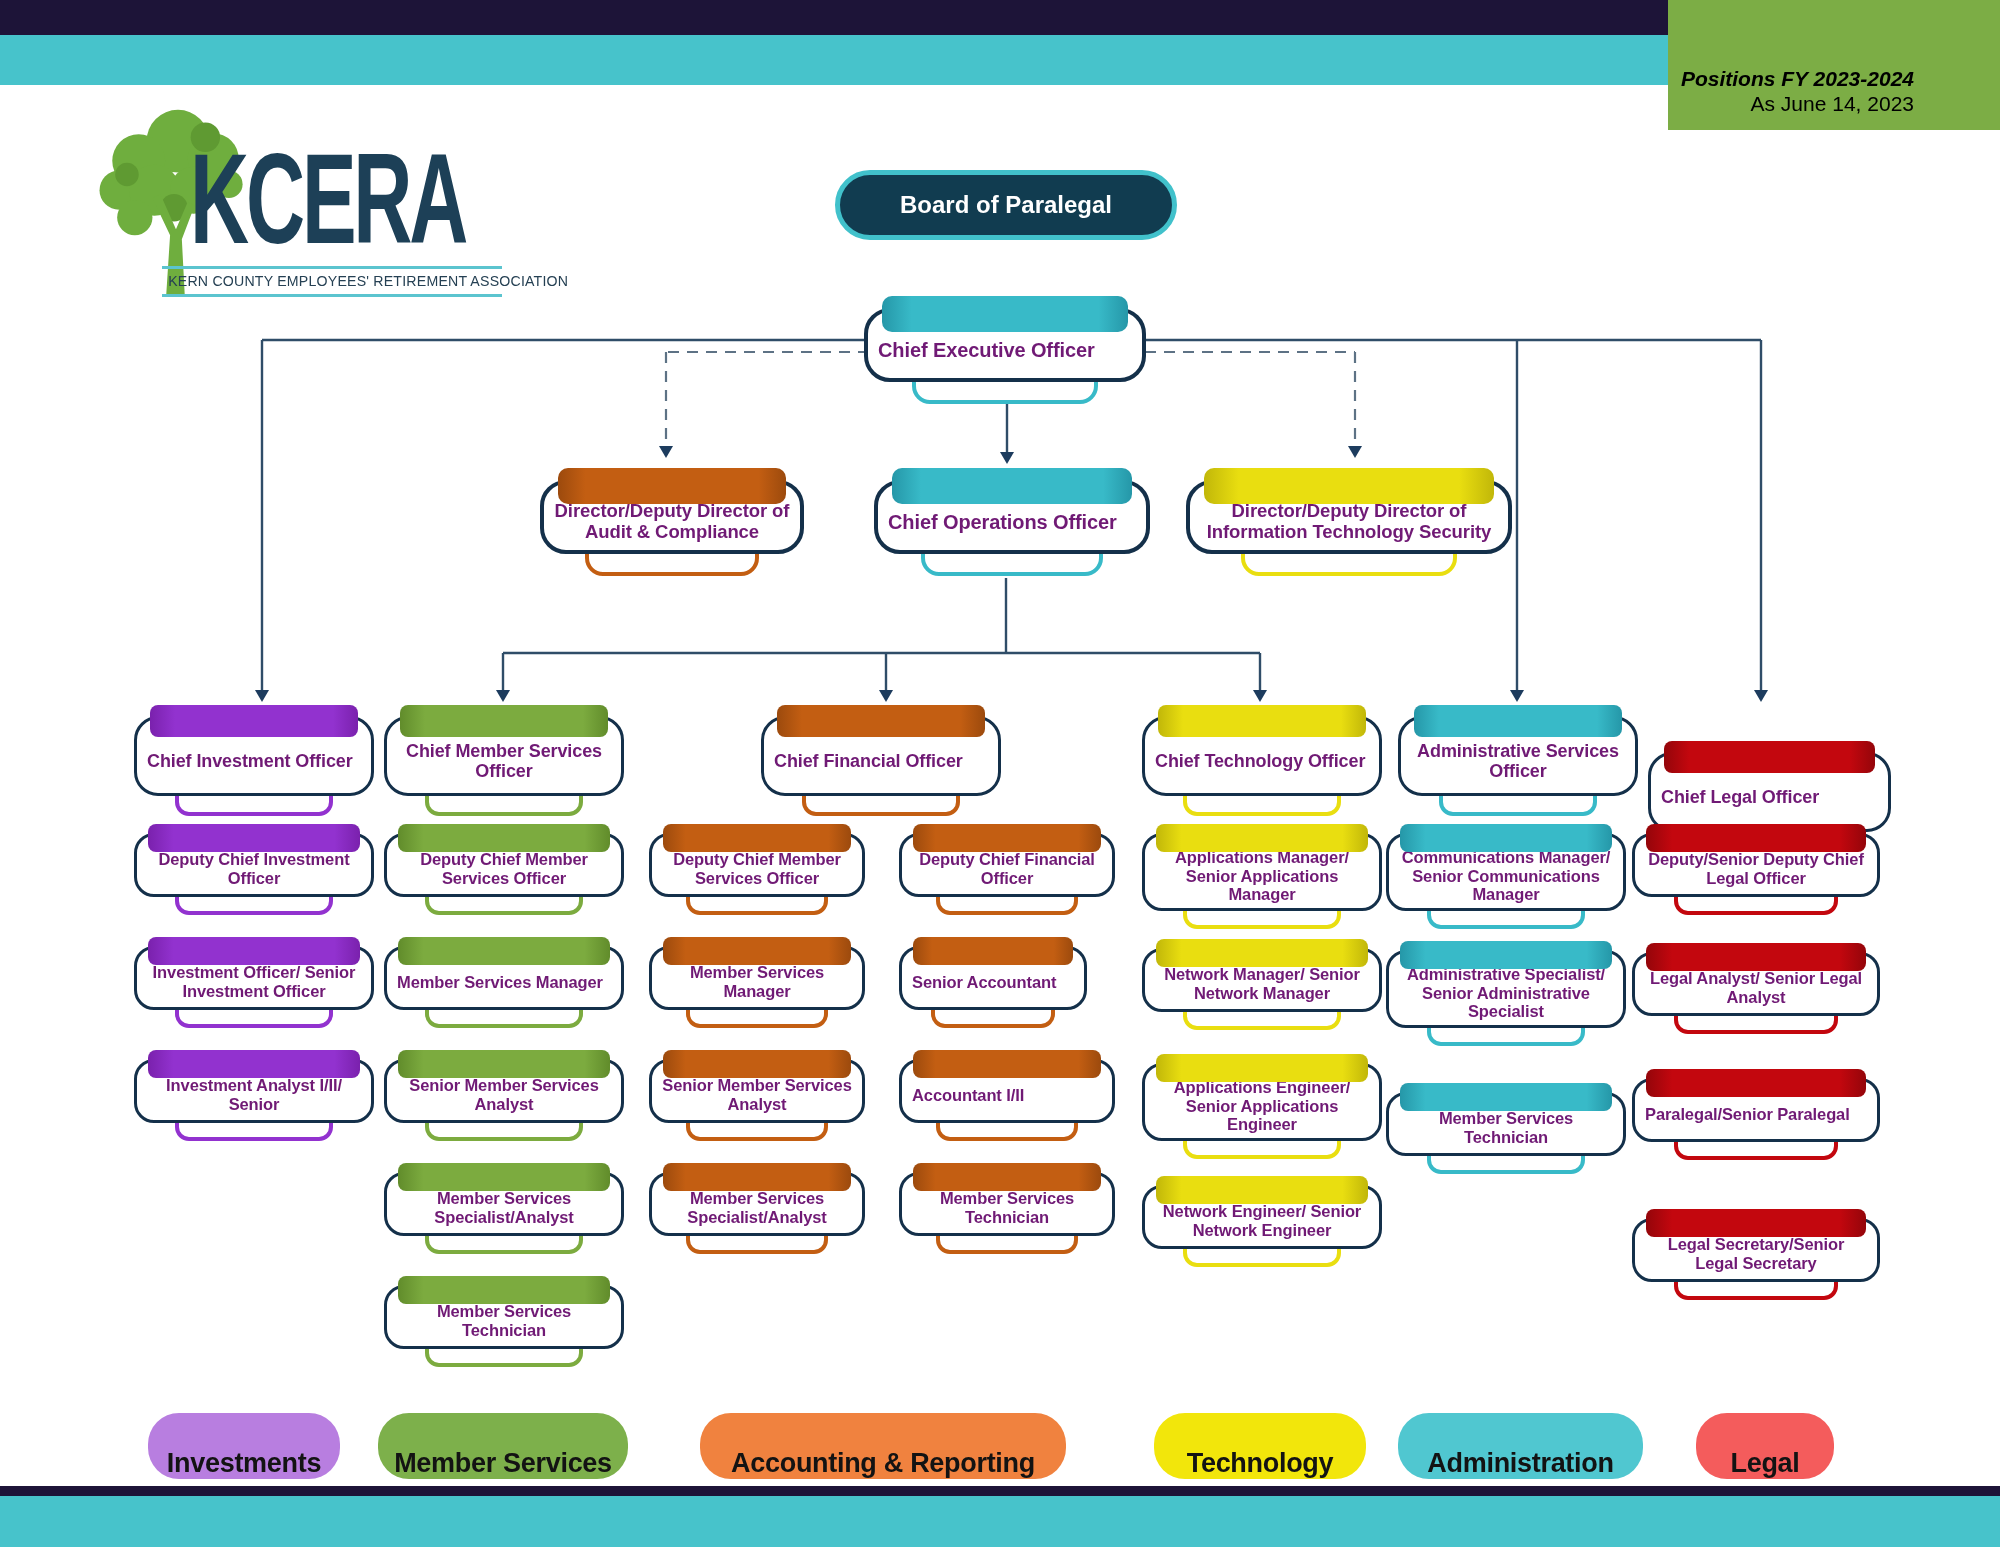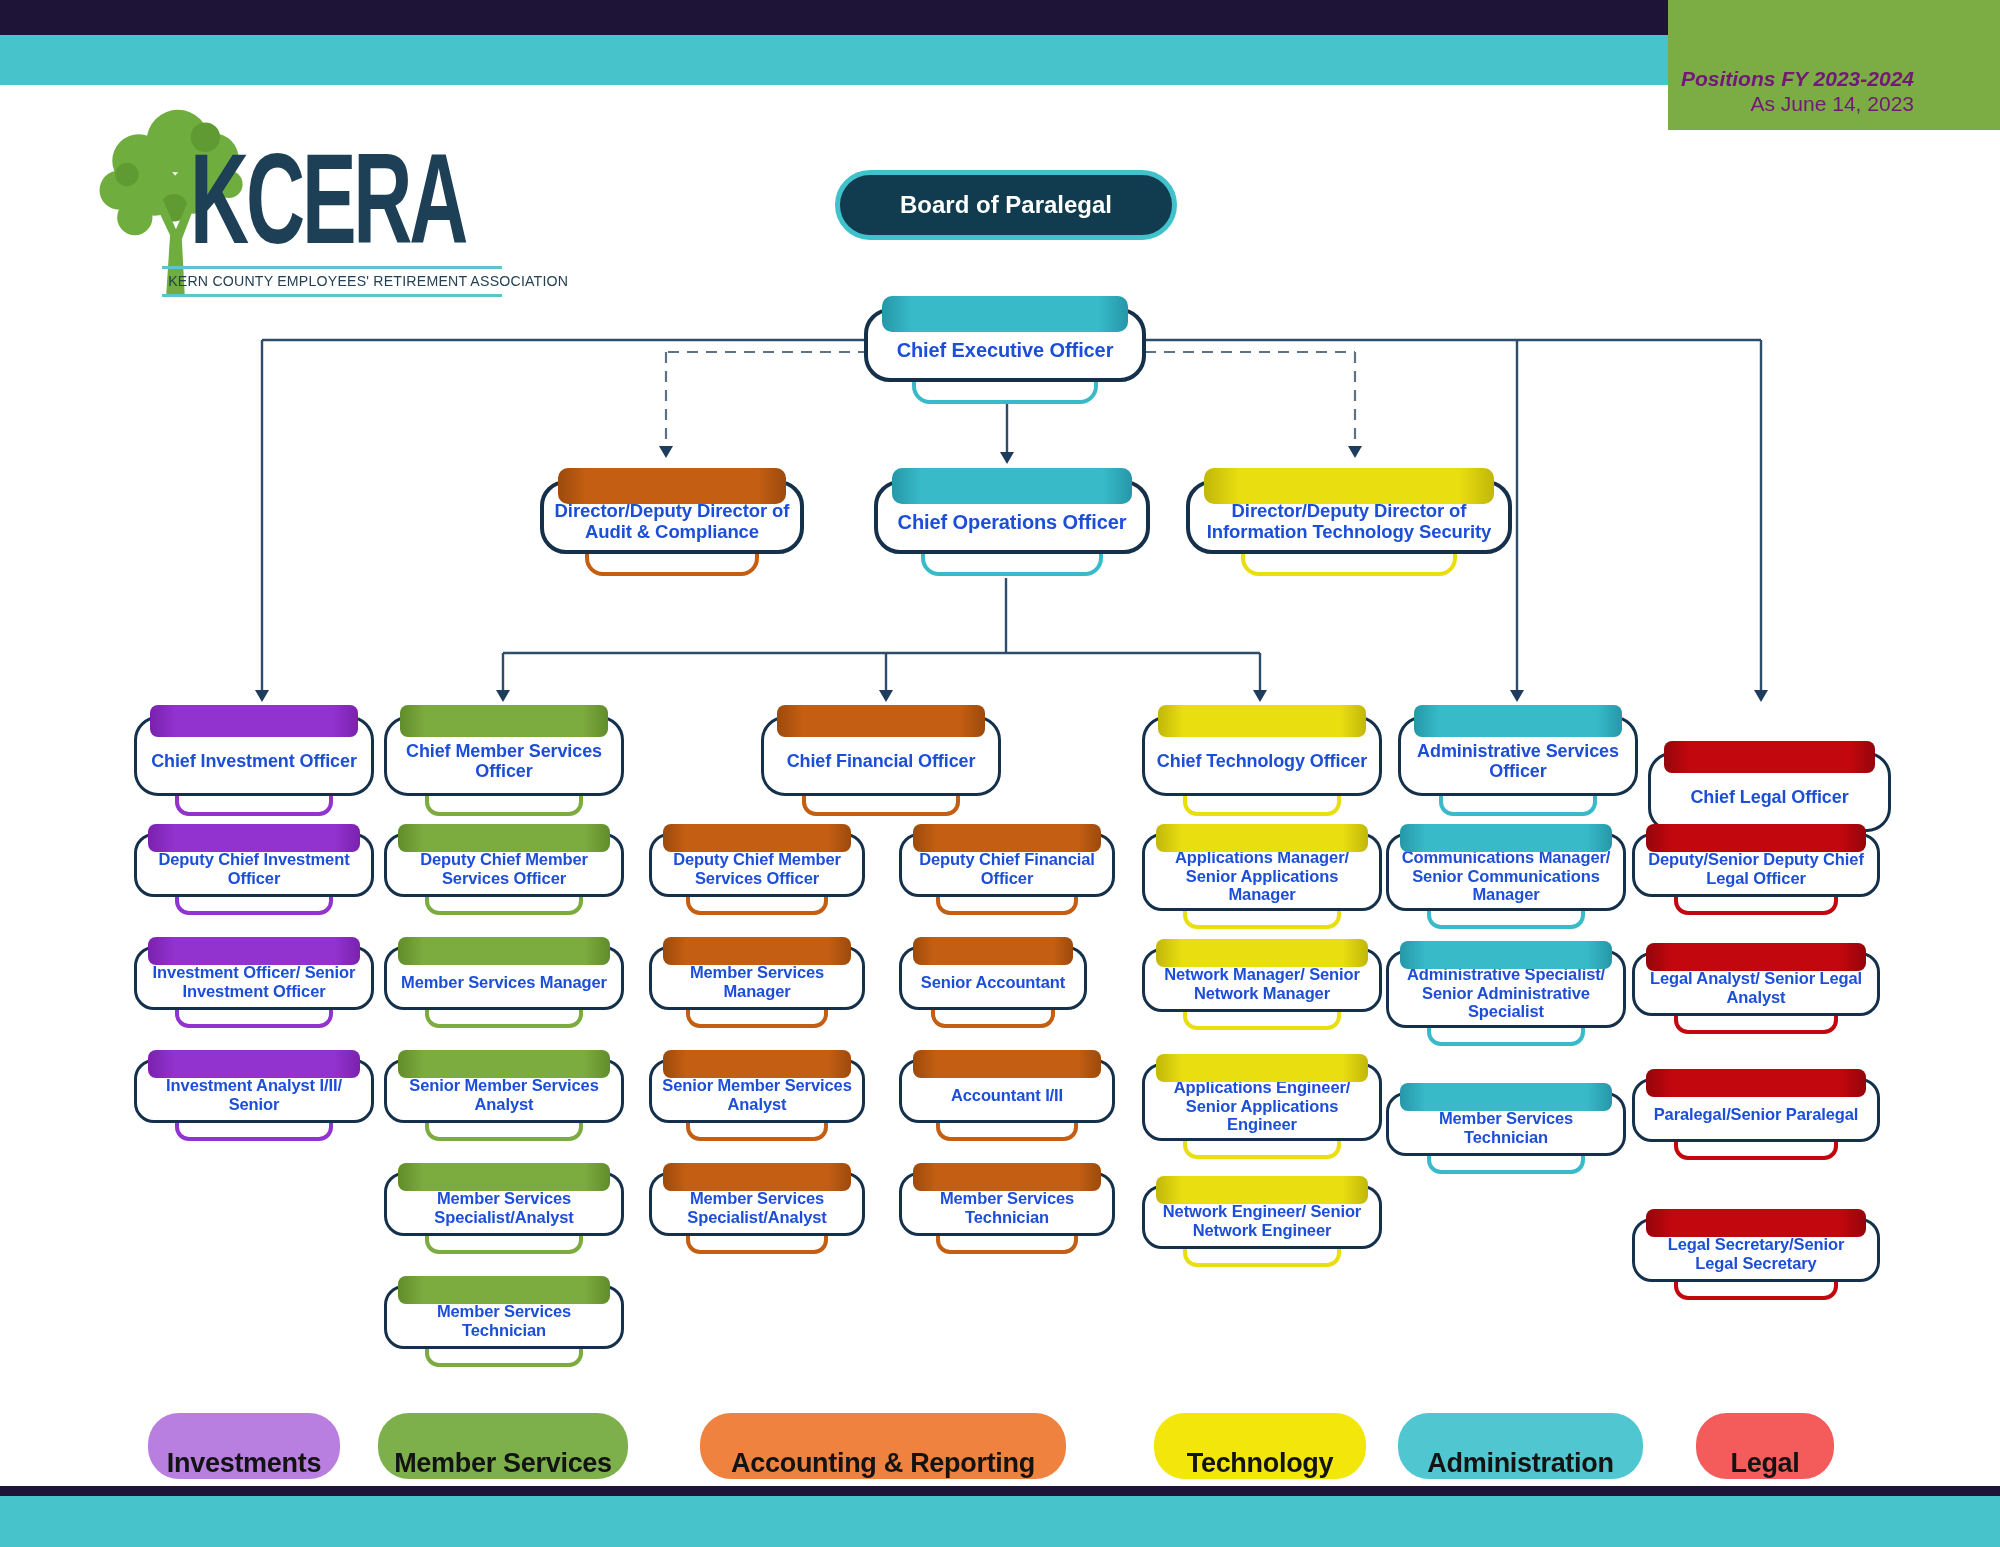--- a/index.html
+++ b/index.html
@@ -12,21 +12,21 @@
   .bar-top-navy { top:0; height:35px; background:#1d1438; }
   .bar-top-teal { top:35px; height:50px; background:#47c3cb; }
   .bar-bot-navy { top:1486px; height:10px; background:#1d1438; }
   .bar-bot-teal { top:1496px; height:51px; background:#47c3cb; }
 
   
   .badge {
     position:absolute; left:1668px; top:0; width:332px; height:130px;
     background:#7cad45; z-index:5; box-sizing:border-box;
     display:flex; flex-direction:column; justify-content:flex-end; align-items:flex-end;
-    padding:0 86px 13px 0; color:#701a75; line-height:1.18;
+    padding:0 86px 13px 0; color:#000000; line-height:1.18;
   }
   .badge .l1 { font-size:21px; font-weight:700; font-style:italic; white-space:nowrap; }
   .badge .l2 { font-size:21px; font-weight:400; white-space:nowrap; }
 
   
   .logo { position:absolute; left:90px; top:95px; width:430px; height:205px; z-index:4; }
   .logo .tree { position:absolute; left:0; top:5px; width:168px; height:196px; }
   .logo .acronym {
     position:absolute; left:100px; top:40px; font-size:128px; font-weight:700;
     color:#1d4057; letter-spacing:-5px; line-height:1;
@@ -53,22 +53,22 @@
   
   .node { position:absolute; z-index:2; }
   .node .tab {
     position:absolute; z-index:0; background:#ffffff;
     left:17%; right:17%; bottom:-18px; height:40px;
     border:4px solid var(--c); border-radius:14px;
   }
   .node .main {
     position:relative; z-index:2; background:#ffffff;
     border:3px solid #14304a; border-radius:20px; box-sizing:border-box;
-    display:flex; align-items:center; justify-content:center; text-align:center;
-    color:#1d4ed8; font-weight:700; letter-spacing:-0.1px; line-height:1.13;
+    display:flex; align-items:center; text-align:center;
+    color:#701a75; font-weight:700; letter-spacing:-0.1px; line-height:1.13;
     padding:12px 10px 4px 10px; min-height:64px; font-size:16.5px;
   }
   .node .ribbon {
     position:absolute; z-index:3; top:-9px; left:14px; right:14px; height:28px;
     border-radius:8px;
     background:linear-gradient(90deg, var(--cd) 0%, var(--c) 12%, var(--c) 88%, var(--cd) 100%);
   }
   
   .n-hdr .main { min-height:80px; font-size:18px; border-radius:24px; border-width:3.5px; padding-top:14px; }
   .n-hdr .ribbon { top:-11px; height:32px; left:16px; right:16px; }

